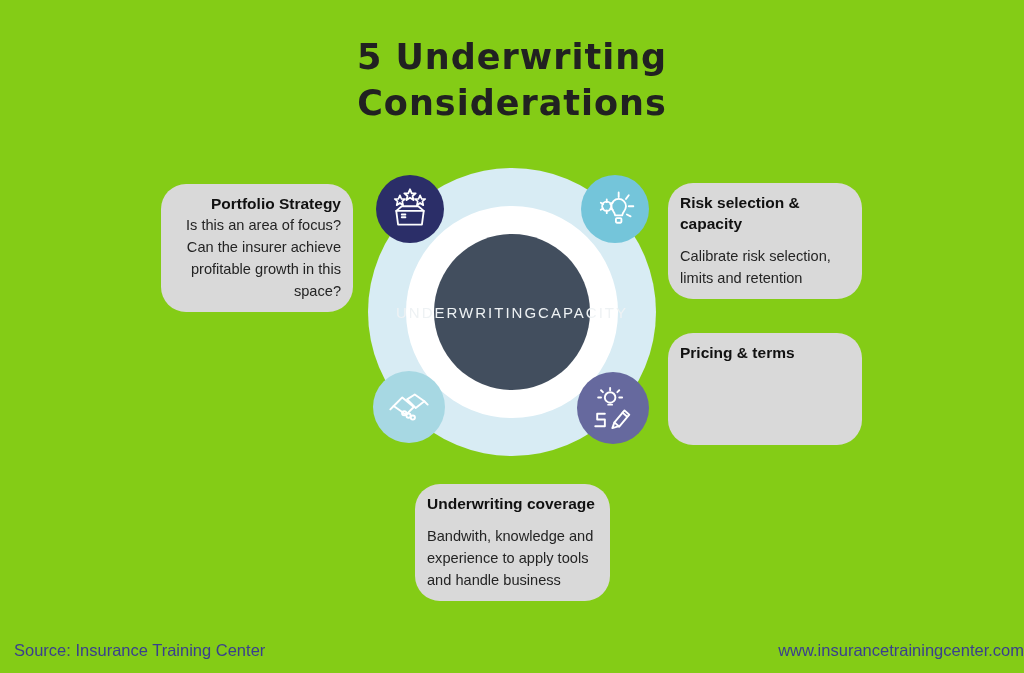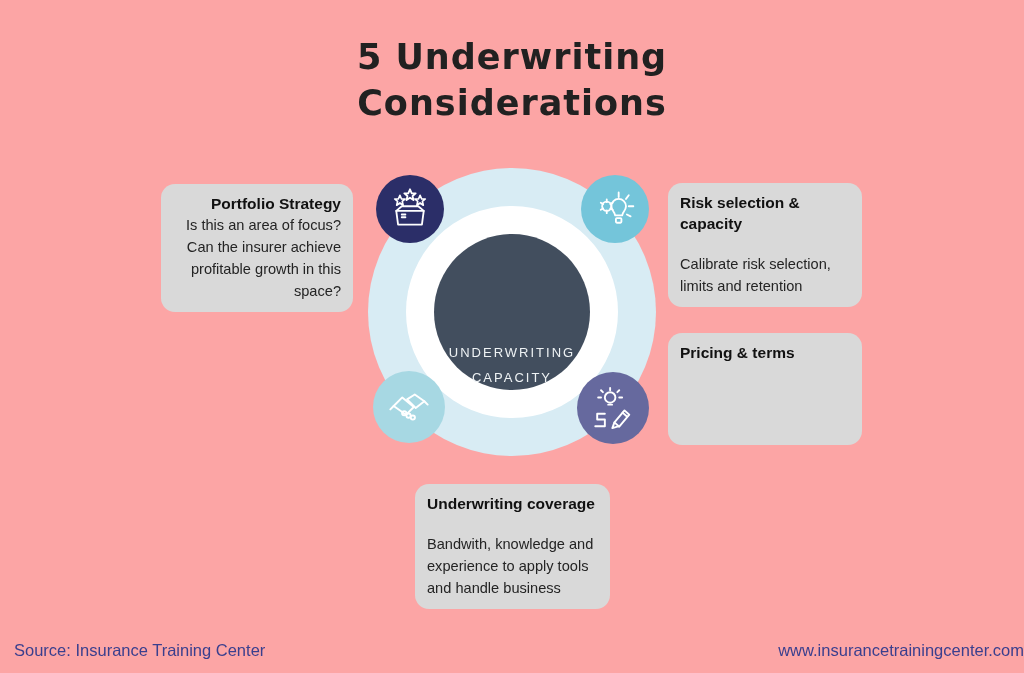--- a/index.html
+++ b/index.html
@@ -1,49 +1,49 @@
 <!DOCTYPE html>
 <html><head>
 <meta charset="utf-8">
 <style>
   html,body{margin:0;padding:0;background:#ffffff;}
   .canvas{
-    position:relative;width:1024px;height:673px;background:#fca5a5;
+    position:relative;width:1024px;height:673px;background:#84cc16;
     font-family:"Liberation Sans",sans-serif;overflow:hidden;
   }
   
   .title{
     position:absolute;top:34px;left:0;width:100%;margin:0;
     text-align:center;font-family:"DejaVu Sans","Liberation Sans",sans-serif;
     font-size:35px;font-weight:700;letter-spacing:1px;line-height:46px;color:#212121;
   }
   
   .ring-outer{position:absolute;left:368px;top:168px;width:288px;height:288px;border-radius:50%;background:#d8ecf4;}
   .ring-white{position:absolute;left:406px;top:206px;width:212px;height:212px;border-radius:50%;background:#ffffff;}
   .center-circle{
     position:absolute;left:434px;top:234px;width:156px;height:156px;border-radius:50%;
-    background:#424e5e;display:flex;flex-direction:column;align-items:center;justify-content:flex-end;
-    color:#eef2f4;font-size:13px;letter-spacing:2px;line-height:25px;text-align:center;
+    background:#424e5e;display:flex;flex-direction:row;align-items:center;justify-content:center;
+    color:#eef2f4;font-size:15px;letter-spacing:2px;line-height:25px;text-align:center;
   }
   
   .bubble{position:absolute;border-radius:50%;display:flex;align-items:center;justify-content:center;}
   .bubble svg{stroke:#ffffff;fill:none;stroke-width:2;stroke-linecap:round;stroke-linejoin:round;}
   .bubble-tl{left:376px;top:175px;width:68px;height:68px;background:#2b2e68;}
   .bubble-tr{left:581px;top:175px;width:68px;height:68px;background:#74c5da;}
   .bubble-bl{left:373px;top:371px;width:72px;height:72px;background:#a7d8e3;}
   .bubble-br{left:577px;top:372px;width:72px;height:72px;background:#66699e;}
   
   .card{
-    position:absolute;background:#d9d9d9;border-radius:14px;box-sizing:border-box;
+    position:absolute;background:#d9d9d9;border-radius:25px;box-sizing:border-box;
     padding:9px 12px 10px 12px;color:#1c1c1c;
   }
   .card-heading{font-size:15.5px;font-weight:700;line-height:21px;color:#111111;}
   .card-body{font-size:14.6px;line-height:22px;color:#242424;}
   .card-right-align{text-align:right;}
-  .gap .card-body{margin-top:19px;}
+  .gap .card-body{margin-top:11px;}
   #card-portfolio{left:161px;top:184px;width:192px;min-height:111px;}
   #card-relationship{left:161px;top:331px;width:192px;min-height:112px;}
   #card-risk{left:668px;top:183px;width:194px;min-height:109px;}
   #card-pricing{left:668px;top:333px;width:194px;min-height:112px;}
   #card-capacity{left:415px;top:484px;width:195px;min-height:110px;}
   
   .footer-source{position:absolute;left:14px;top:641px;font-size:16.5px;color:#3a3f8e;}
   .footer-site{position:absolute;right:0;top:641px;font-size:16.5px;color:#3a3f8e;}
 </style>
 </head>

